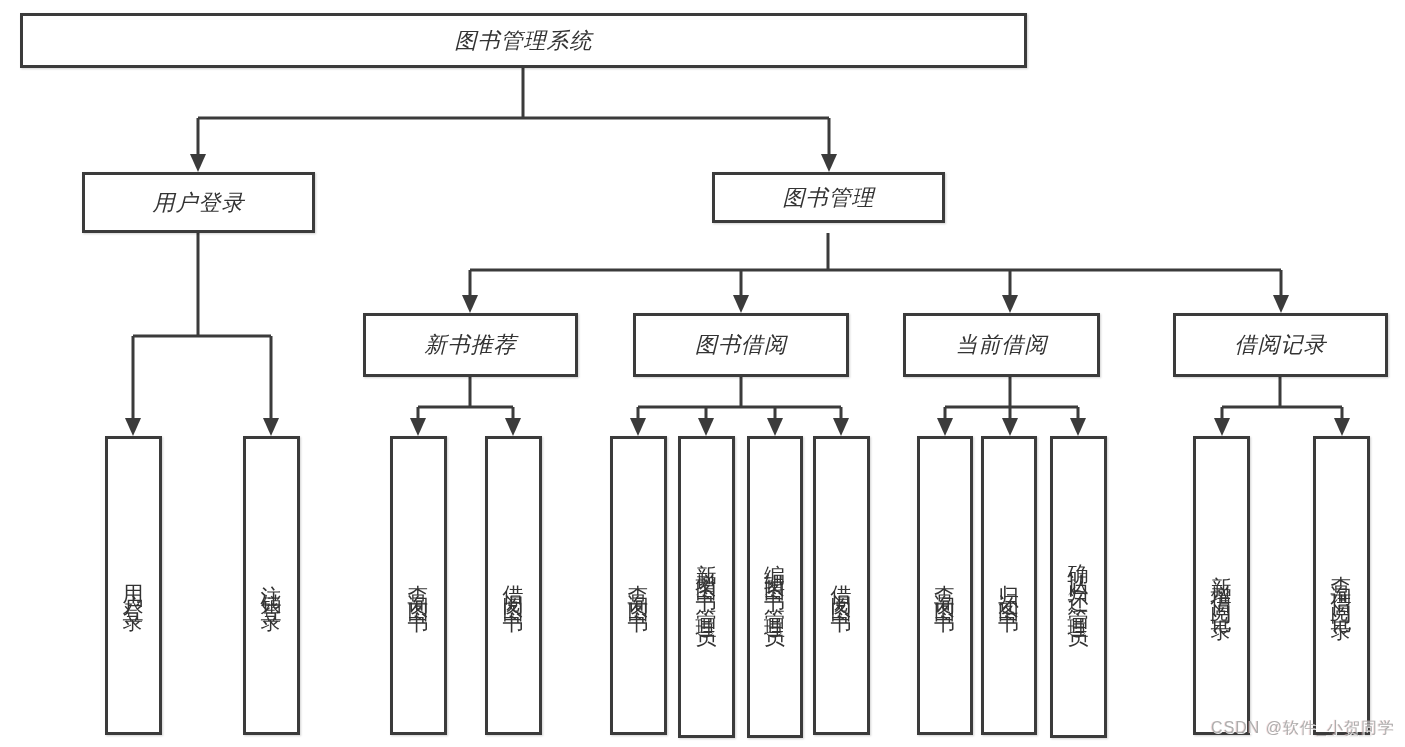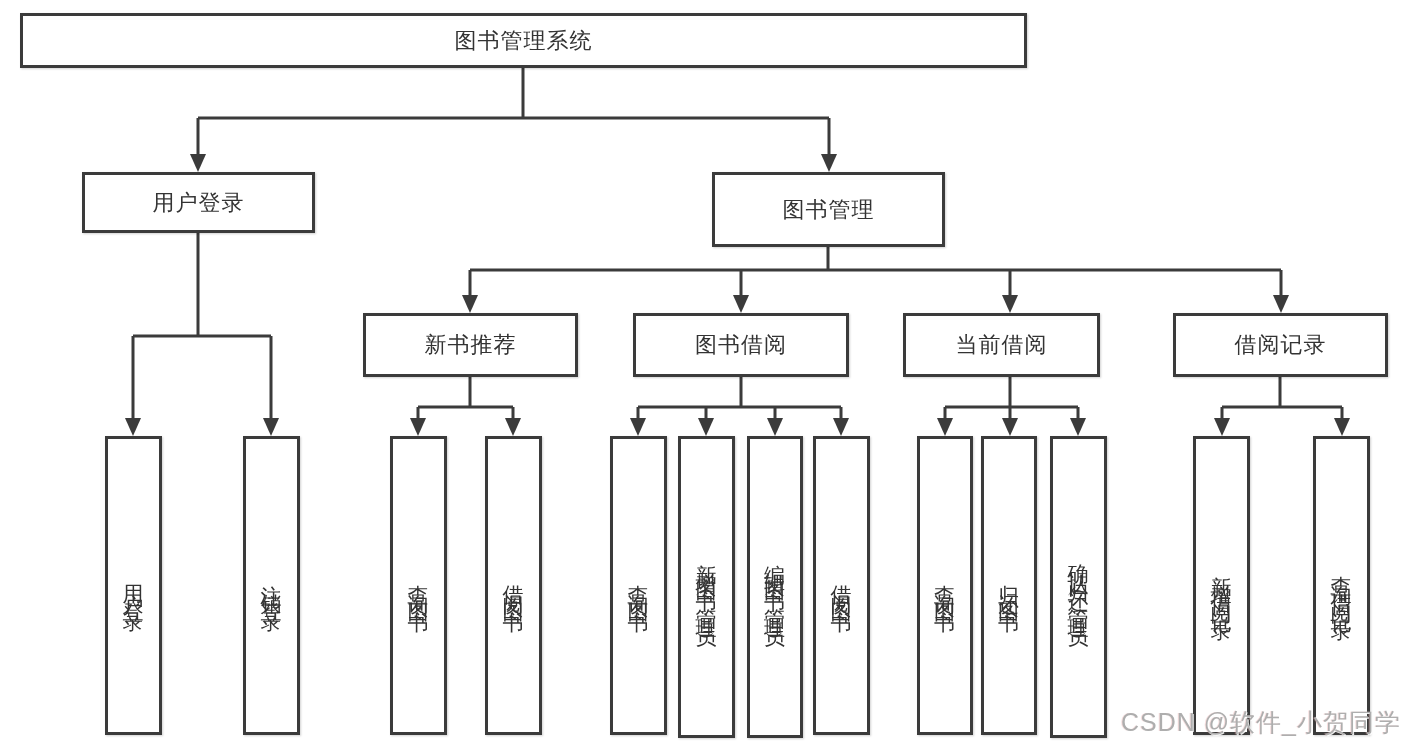--- a/index.html
+++ b/index.html
@@ -22,33 +22,34 @@
     display:flex;
     align-items:center;
     justify-content:center;
     color:#333333;
     box-shadow:1px 1px 2px rgba(0,0,0,0.18);
   }
   .node.h span{
     font-size:22px;
     letter-spacing:1px;
     white-space:nowrap;
+    font-style:italic;
   }
   .node.v span{
     writing-mode:vertical-rl;
     text-orientation:mixed;
     font-size:21px;
     letter-spacing:9px;
     line-height:1;
   }
   .watermark{
     position:absolute;
-    right:4px;
+    right:10px;
     bottom:8px;
-    font-size:25px;
+    font-size:16px;
     color:#aeaeae;
     letter-spacing:1px;
     text-shadow:1px 1px 0 rgba(255,255,255,0.9), -1px 0 0 rgba(230,160,160,0.35);
     white-space:nowrap;
   }
 </style>
 </head>
 <body>
 
 <div class="canvas">
@@ -89,21 +90,21 @@
     <polygon points="1334,418 1350,418 1342,436"></polygon>
   </svg>
 
   <div class="node h" style="left:20px;top:13px;width:1007px;height:55px">
     <span>图书管理系统</span>
   </div>
 
   <div class="node h" style="left:82px;top:172px;width:233px;height:61px">
     <span>用户登录</span>
   </div>
-  <div class="node h" style="left:712px;top:172px;width:233px;height:75px">
+  <div class="node h" style="left:712px;top:172px;width:233px;height:51px">
     <span>图书管理</span>
   </div>
 
   <div class="node h" style="left:363px;top:313px;width:215px;height:64px">
     <span>新书推荐</span>
   </div>
   <div class="node h" style="left:633px;top:313px;width:216px;height:64px">
     <span>图书借阅</span>
   </div>
   <div class="node h" style="left:903px;top:313px;width:197px;height:64px">

